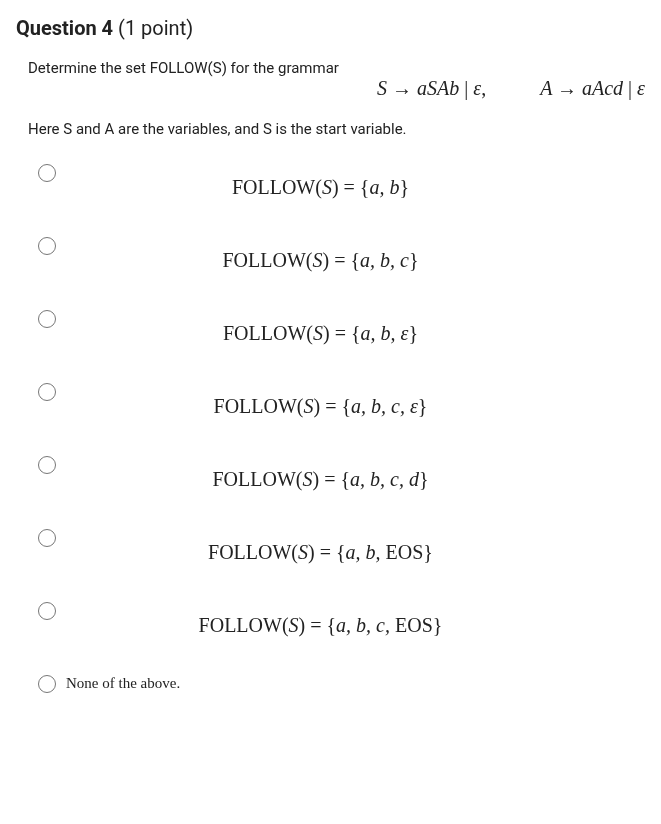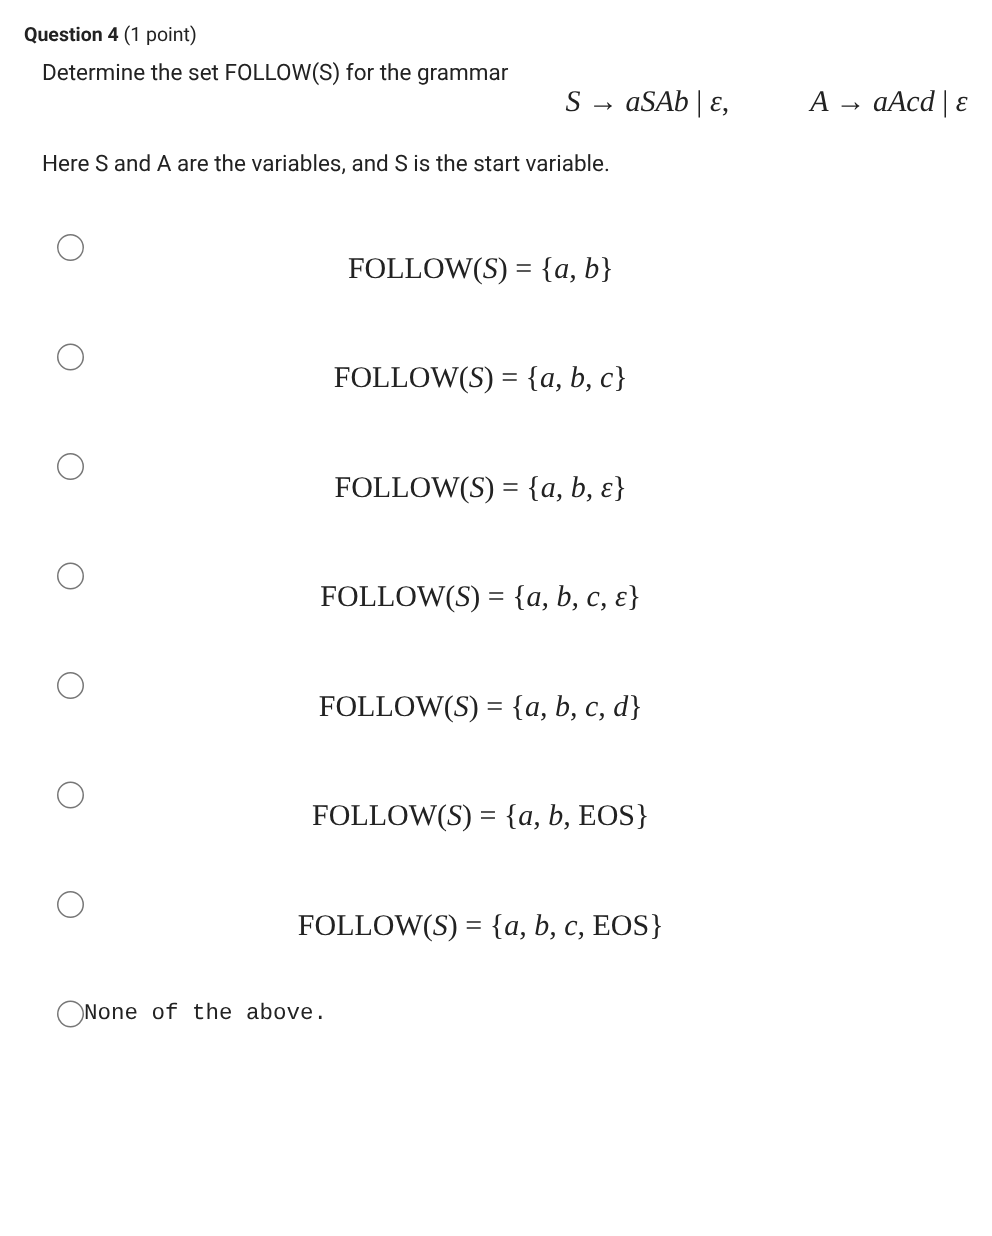--- a/index.html
+++ b/index.html
@@ -4,22 +4,22 @@
   <style>
     body {
       font-family: -apple-system, BlinkMacSystemFont, "Segoe UI", Roboto, Helvetica, Arial, sans-serif;
       margin: 0;
       padding: 16px;
       color: #222;
       width: 661px;
       box-sizing: border-box;
     }
     .question-header {
-      font-size: 13px;
-      margin-bottom: 8px;
+      font-size: 20px;
+      margin-bottom: 19px;
     }
     .question-header .bold {
       font-weight: 700;
     }
     .prompt {
       font-size: 15px;
       margin-left: 12px;
     }
     .grammar {
       font-family: "Times New Roman", Times, serif;
@@ -30,21 +30,21 @@
     }
     .grammar .upright {
       font-style: normal;
     }
     .grammar .space {
       display: inline-block;
       width: 44px;
     }
     .note {
       font-size: 15px;
-      margin-bottom: 36px;
+      margin-bottom: 24px;
       margin-left: 12px;
     }
     .options {
       display: flex;
       flex-direction: column;
     }
     .option-row {
       display: flex;
       align-items: flex-start;
       margin-bottom: 36px;
@@ -68,21 +68,22 @@
       font-family: "Times New Roman", Times, serif;
       font-size: 20px;
       padding-top: 14px;
       padding-right: 60px;
     }
     .option-content .rm {
       font-style: normal;
     }
     .option-label-inline {
       font-size: 15px;
-      font-family: Liberation Mono, monospace;
+      margin-left: 10px;
+      font-family: Liberation Serif, serif;
     }
     .math-it {
       font-style: italic;
     }
   </style>
 </head>
 <body>
 
 <div class="question-header">
   <span class="bold">Question 4</span>

